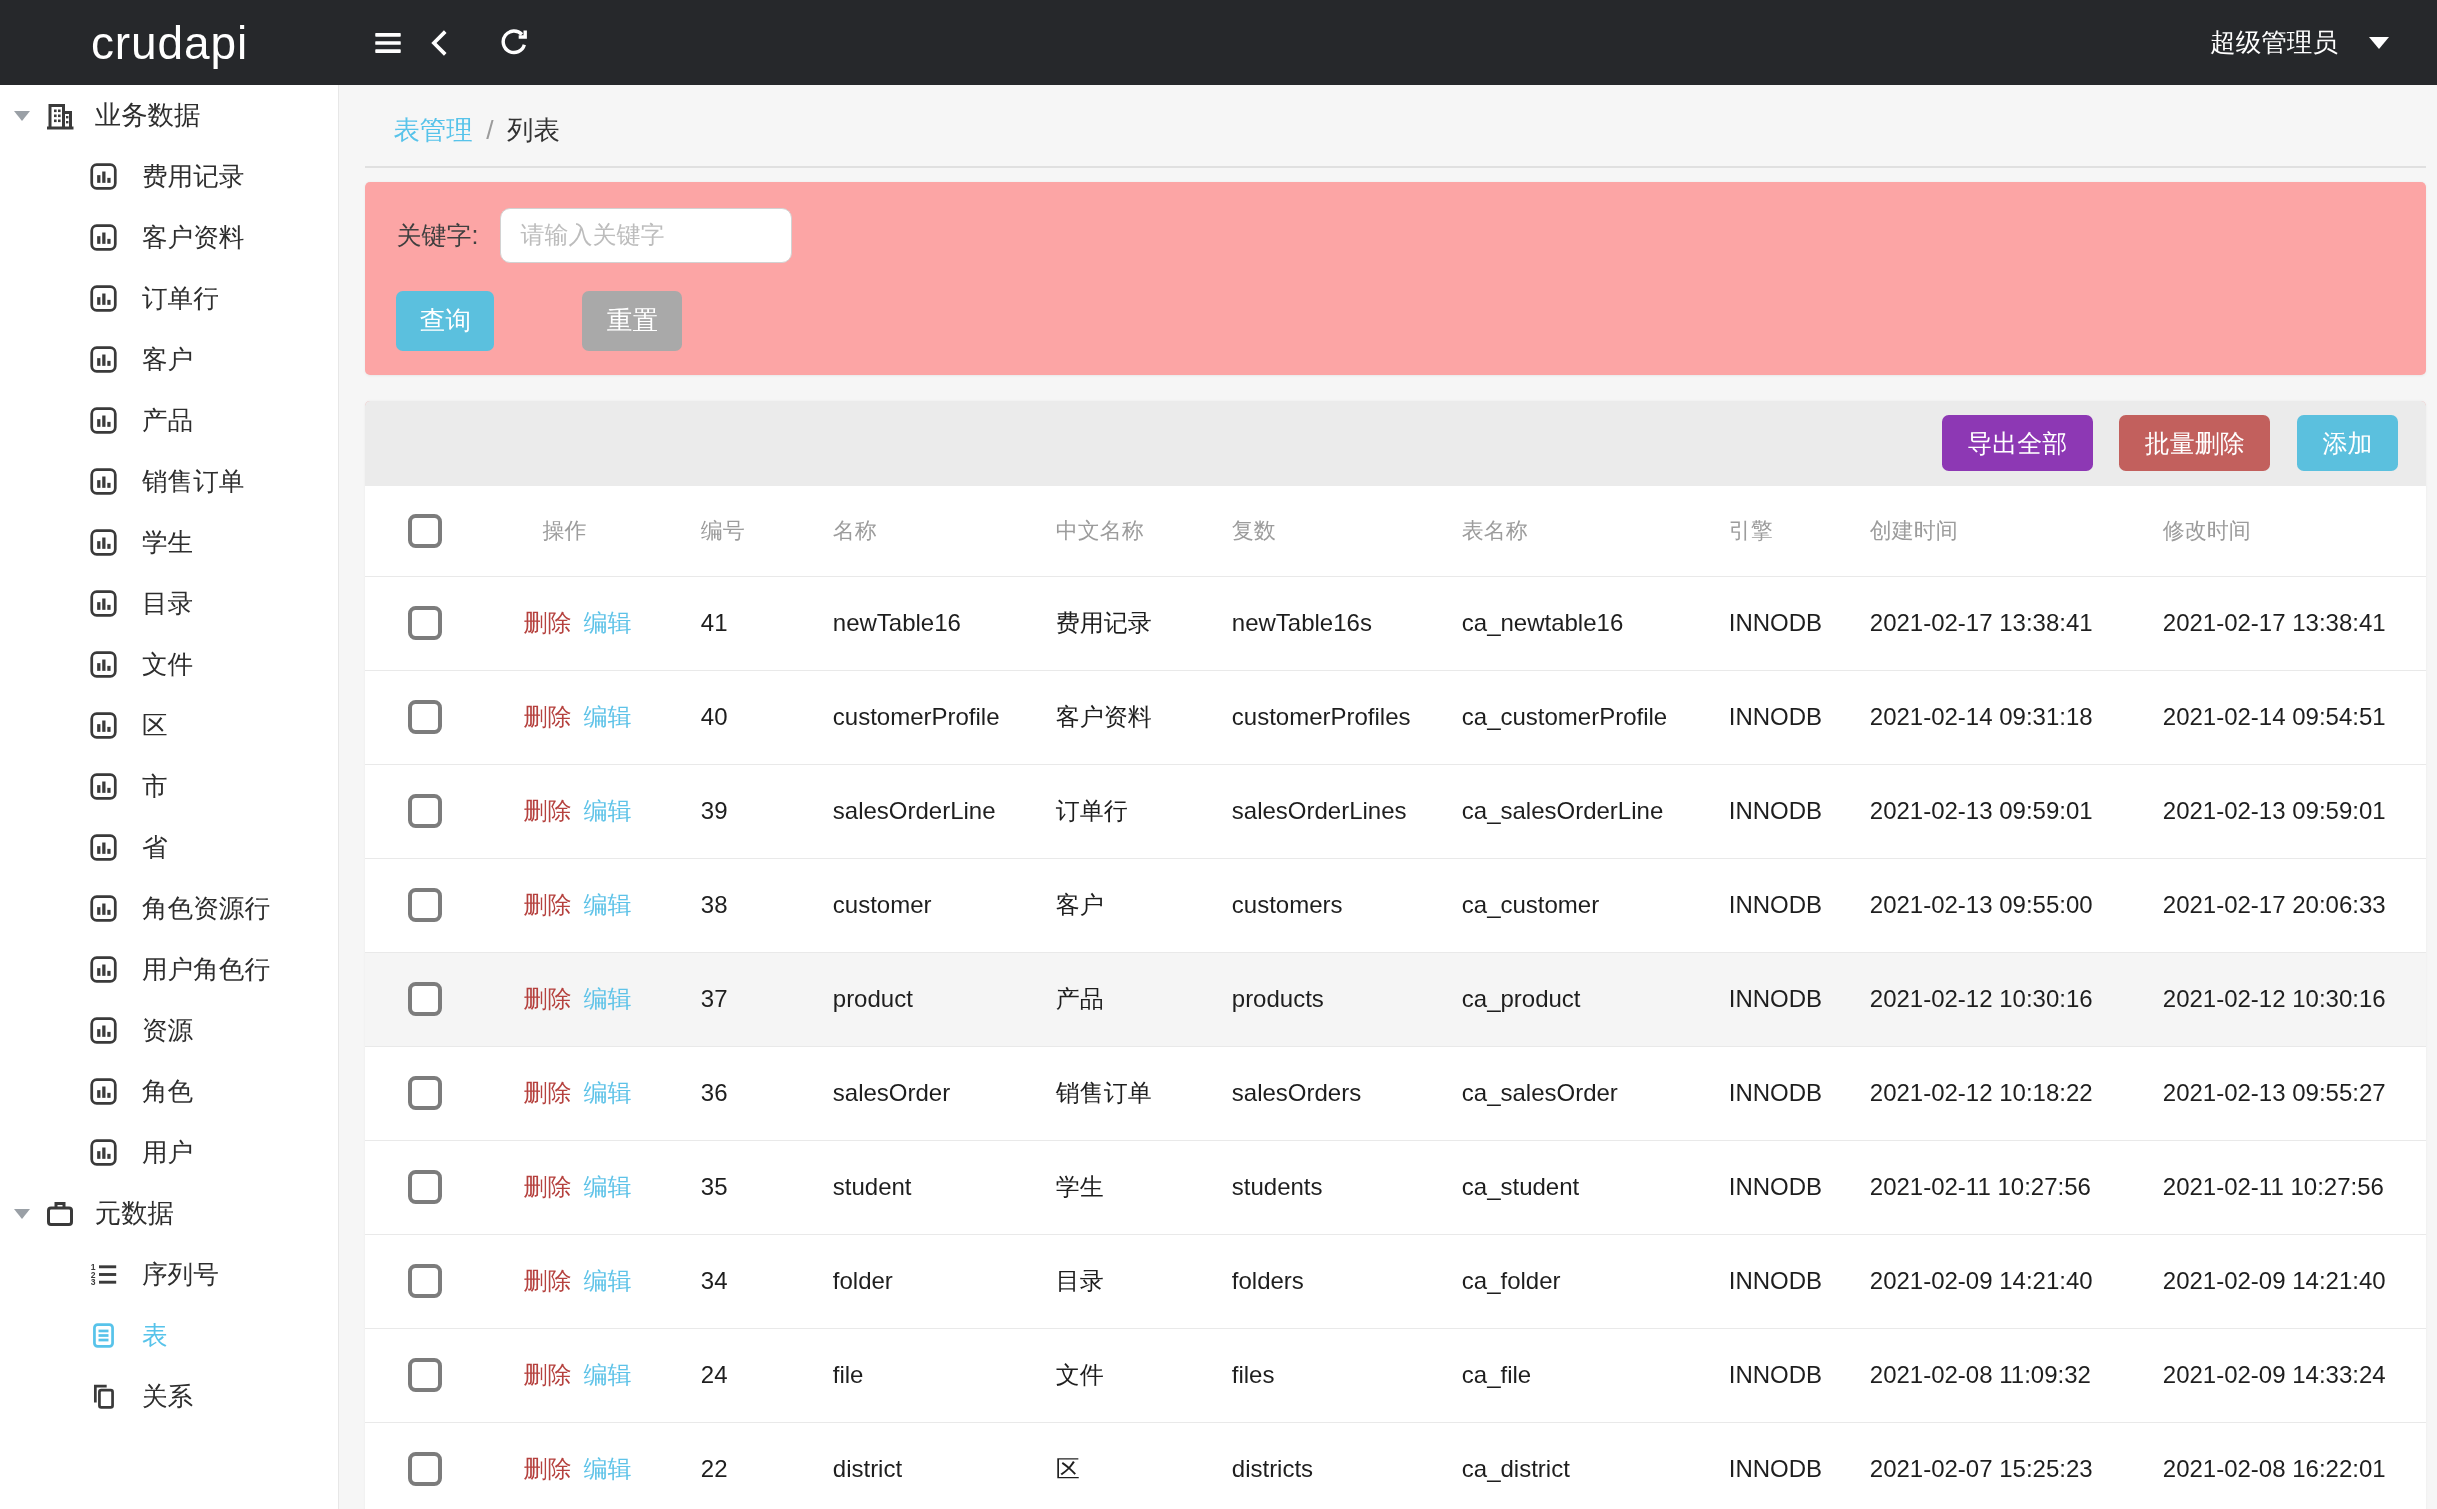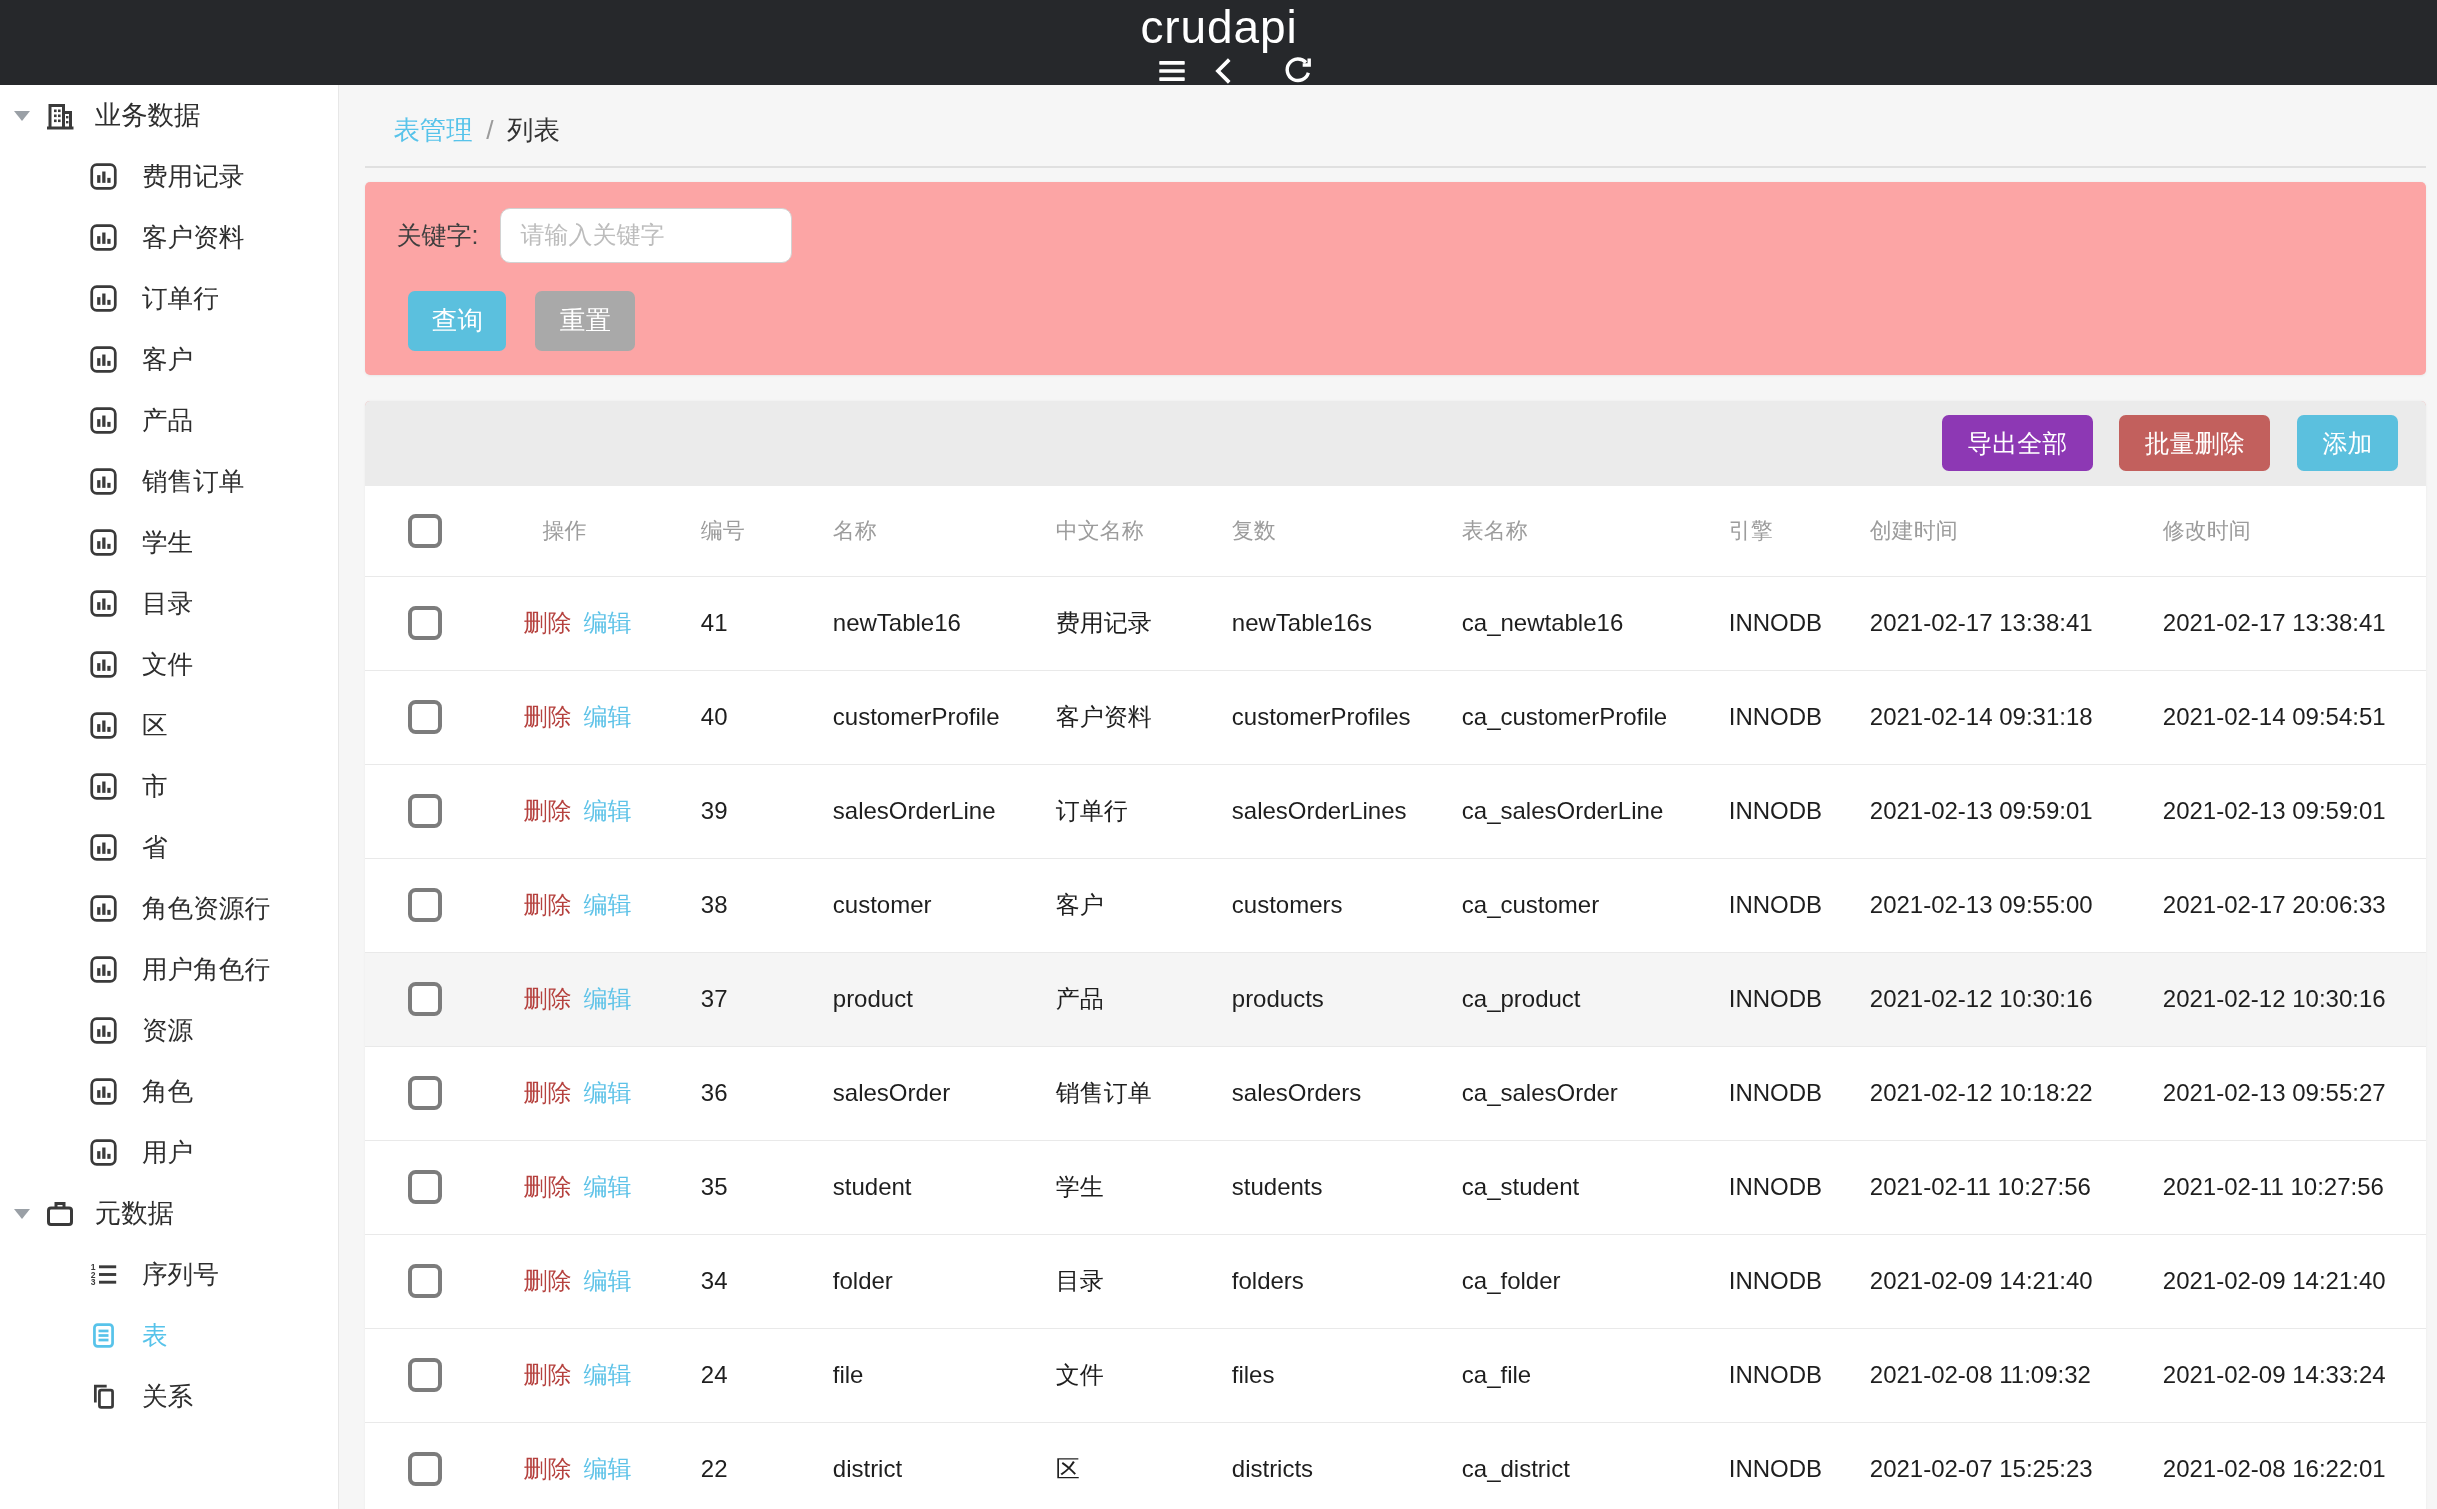--- a/index.html
+++ b/index.html
@@ -6,21 +6,21 @@
   html,body { margin:0; padding:0; }
   body {
     font-family: "Liberation Sans", "DejaVu Sans", sans-serif;
     background: #f6f6f6;
   }
   .app { position: relative; width: 2438px; height: 1510px; overflow: hidden; background:#f6f6f6; }
 
   
   .topbar {
     height: 85px; background: var(--topbar_bg, #26282b);
-    display: flex; align-items: center; flex-direction: column;
+    display: flex; align-items: center;
   }
   .logo {
     width: 339px; text-align: center;
     color: #fff; font-size: 46px; font-weight: 400; letter-spacing: 0.9px;
   }
   .topbar-icons { display: flex; align-items: center; margin-left: 32px; }
   .tb-icon { width: 34px; height: 34px; color: #fff; display:inline-flex; align-items:center; justify-content:center; cursor:pointer; }
   .tb-icon svg { width: 100%; height: 100%; }
   .tb-icon + .tb-icon { margin-left: 19px; }
   .tb-icon.refresh { margin-left: 39px; }
@@ -63,21 +63,21 @@
   .card { background: #fca5a5; border-radius: 5.1px; box-shadow: 0 0.9px 2.6px rgba(0,0,0,0.06); }
   .search-card { margin-top: 14.5px; height: 193px; padding: 25.6px 31px 0 31px; }
   .search-row { display: flex; align-items: center; }
   .kw-label { font-size: 25px; color: #3f3f3f; width: 104px; flex: none; }
   .kw-input {
     width: 292px; height: 55px; border: 1.7px solid #d2d2d2; border-radius: 10px;
     font-size: 24px; padding: 0 19px; color:#333; outline: none; background:#fff;
     font-family: inherit;
   }
   .kw-input::placeholder { color: #bdbdbd; }
-  .btn-row { margin-top: 28px; display: flex; gap: 29px; margin-left: 12px; }
+  .btn-row { margin-top: 28px; display: flex; gap: 88px; }
   .btn {
     border: none; border-radius: 6.8px; color: #fff; cursor: pointer;
     display: inline-flex; align-items: center; justify-content: center;
     font-size: 25.6px; font-family: inherit;
   }
   .btn-query { width: 98px; height: 60px; background: var(--button_blue,#5bc0de); }
   .btn-reset { width: 100px; height: 60px; background: var(--button_gray,#a9a9a9); }
 
   
   .table-card { margin-top: 25.6px; min-height: 1109px; padding: 0; overflow: hidden; border-radius: 5.1px 5.1px 0 0; }

